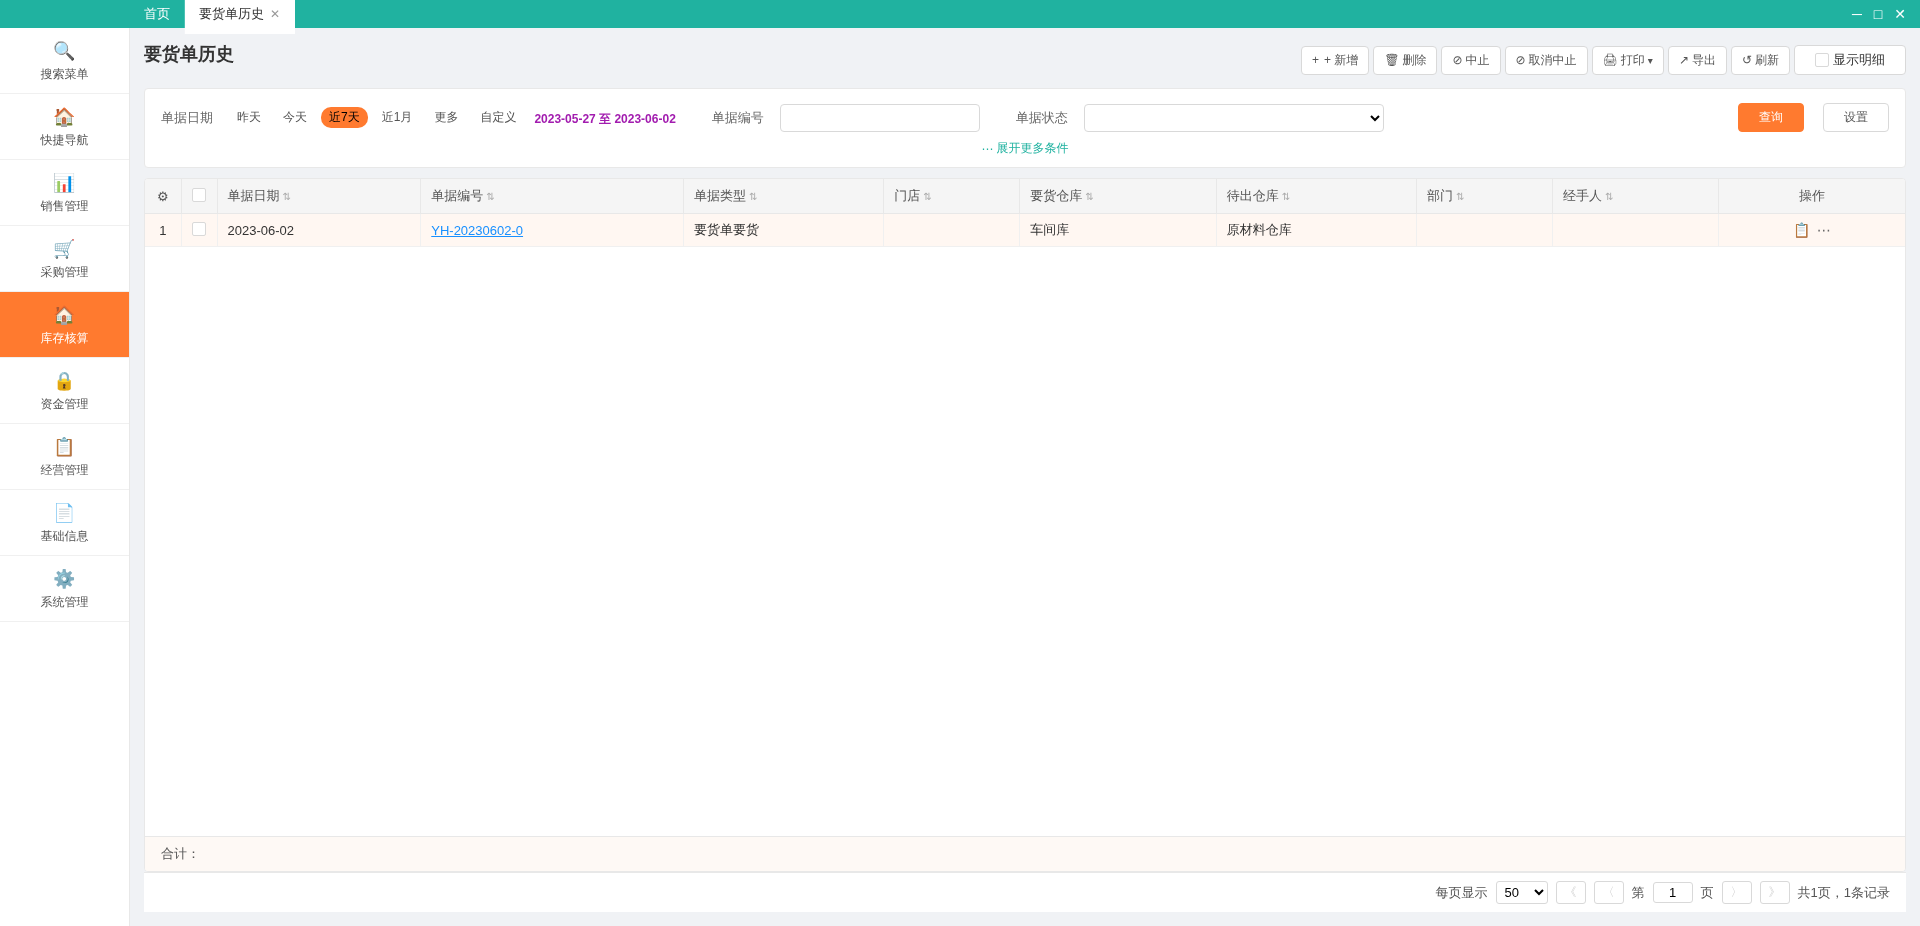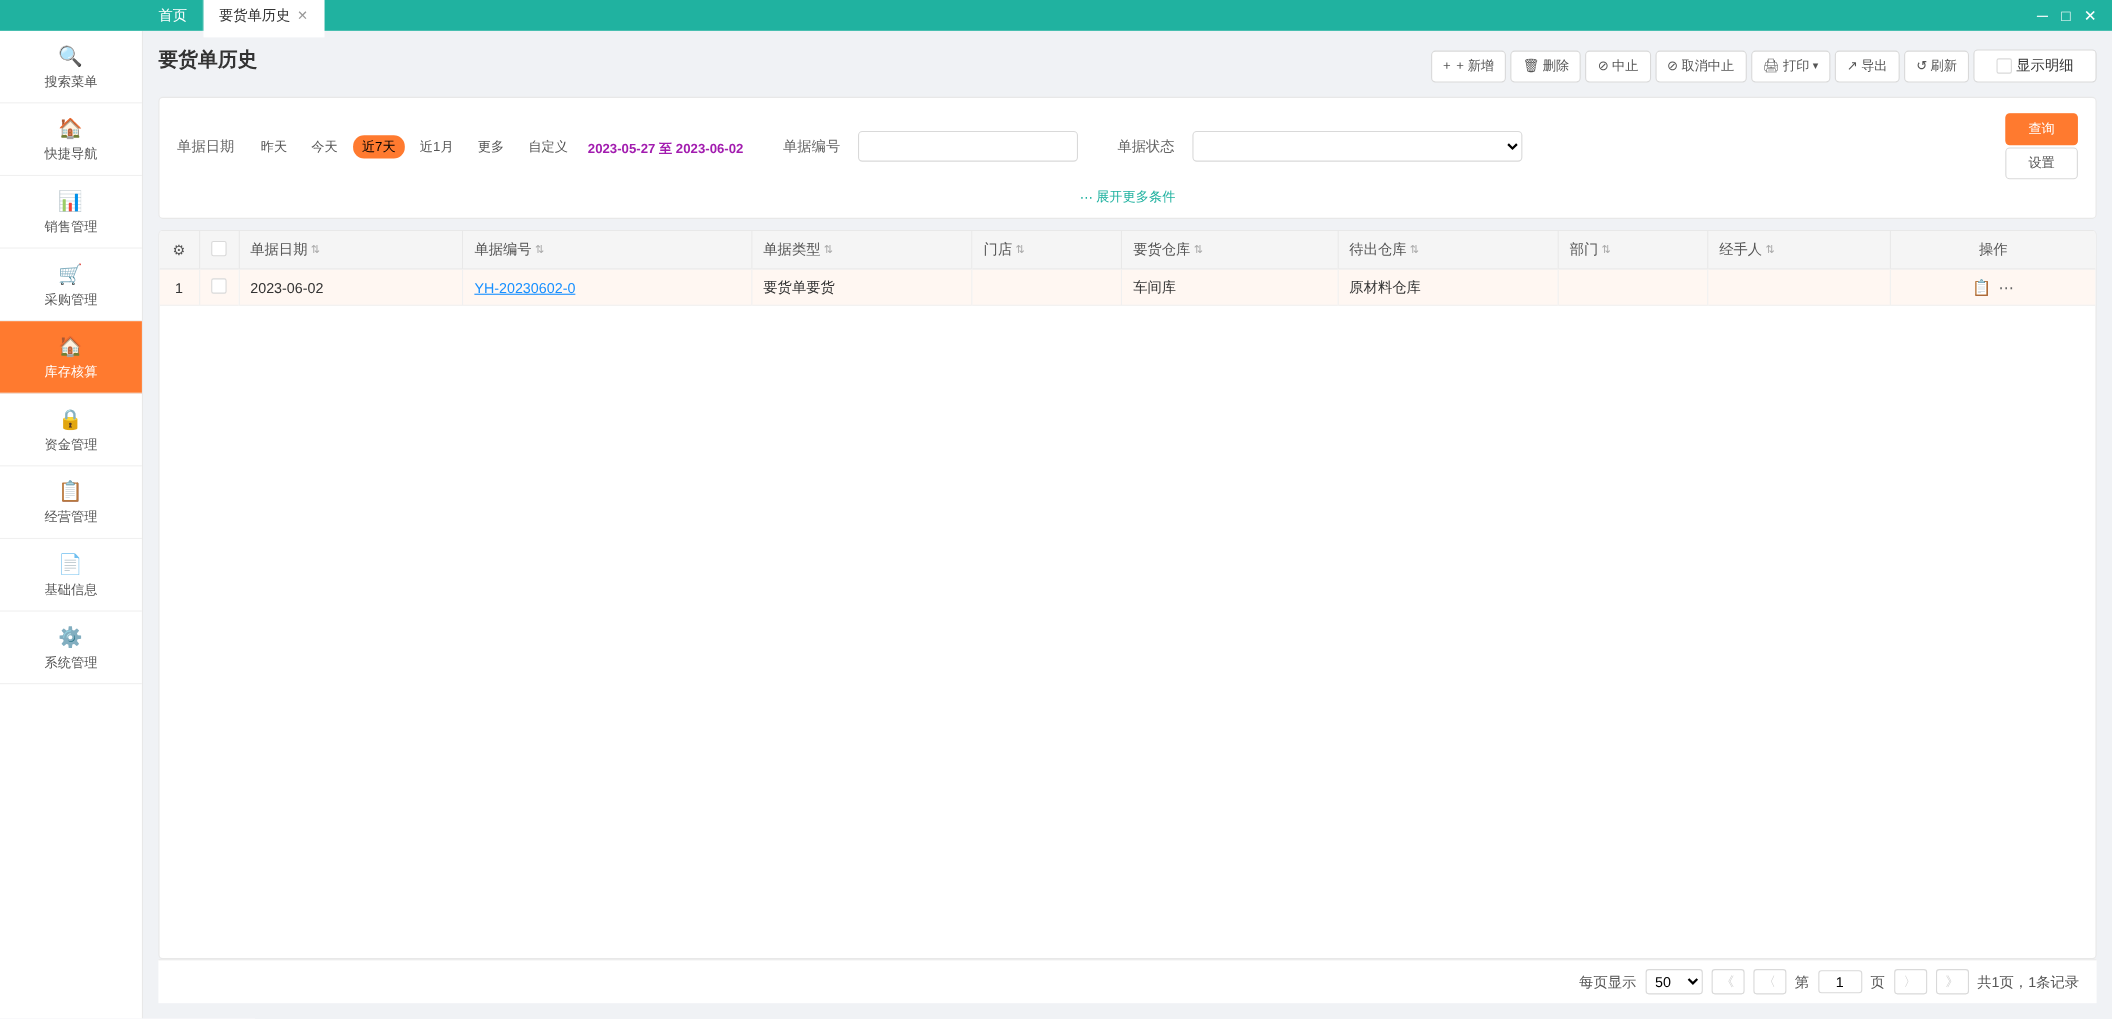--- a/index.html
+++ b/index.html
@@ -402,21 +402,21 @@
         <span class="filter-label" style="margin-left:20px;">单据编号</span>
         <input class="filter-input" type="text" style="min-width: 200px;">
 
         <span class="filter-label" style="margin-left:20px;">单据状态</span>
         <div style="position:relative; display:flex; align-items:center; flex:1;">
           <select class="filter-select" style="flex:1; max-width:300px;">
             <option value=""></option>
           </select>
         </div>
 
-        <div style="display:flex; flex-direction:column; gap:2px; margin-left:auto;">
+        <div style="display:flex; flex-direction:row; gap:19px; margin-left:auto;">
           <button class="toolbar-btn primary" style="padding:5px 20px;">
             <span>查询</span>
           </button>
           <button class="toolbar-btn" style="padding:5px 20px;">
             <span>设置</span>
           </button>
         </div>
       </div>
       <div style="display:flex; justify-content:center; margin-top:4px;">
         <span class="expand-more">
@@ -507,20 +507,23 @@
       <div class="action-icons" style="justify-content:center;">
         <span class="action-icon" title="编辑">📋</span>
         <span class="action-icon" title="更多">⋯</span>
       </div>
     </td>
   </tr>
             </tbody>
         </table>
       </div>
 
+      <div class="summary-bar">
+        <span>合计：</span>
+      </div>
     </div>
 
     <div class="pagination-bar">
       <span>每页显示</span>
       <select class="per-page-select">
         <option>50</option>
         <option>10</option>
         <option>20</option>
         <option>100</option>
       </select>

